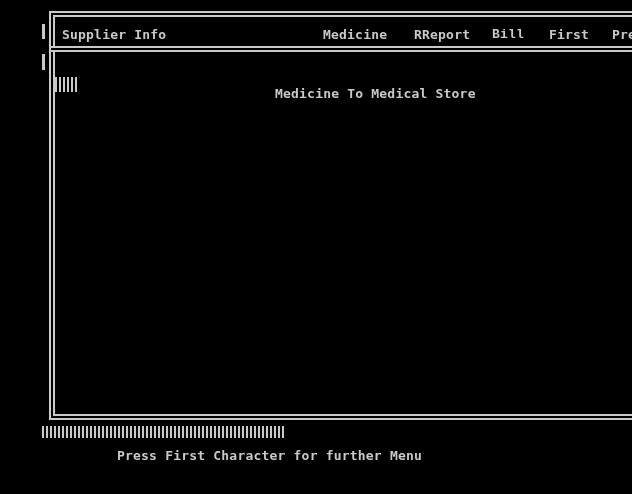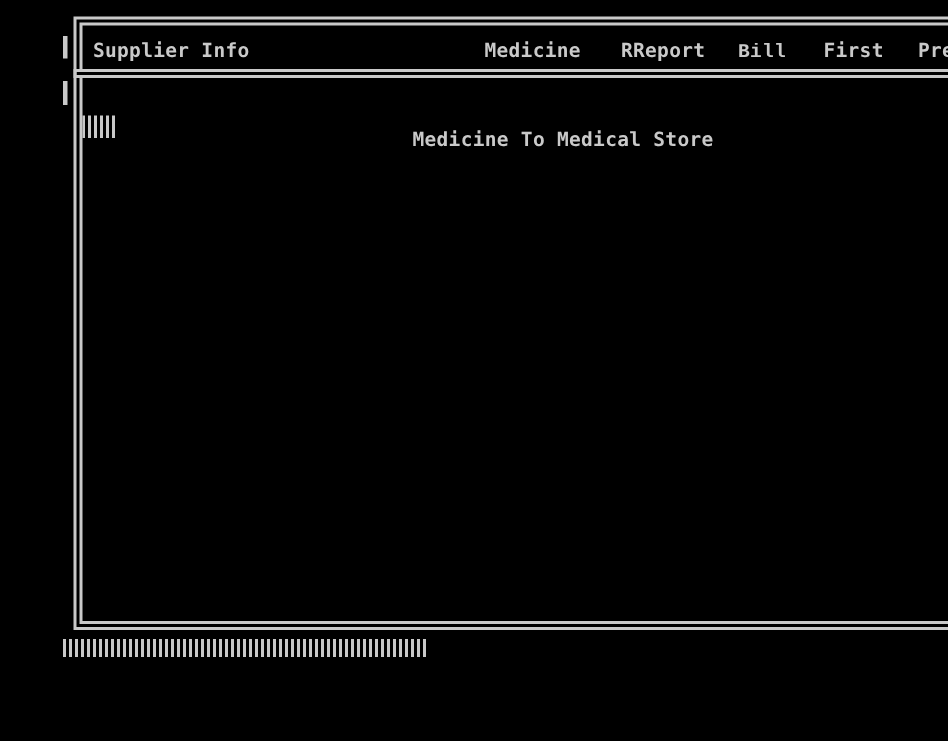--- a/index.html
+++ b/index.html
@@ -91,14 +91,15 @@
   <span class="menu-item mi-6">Press</span>
 
   <div class="dbox main-box"></div>
 
   <div class="stripes cursor-bars"></div>
 
   <div class="welcome">Medicine To Medical Store</div>
 
   <div class="stripes footer-bars"></div>
 
+  <div class="hint">Press First Character for further Menu</div>
 
 </div>
 
 </body></html>

